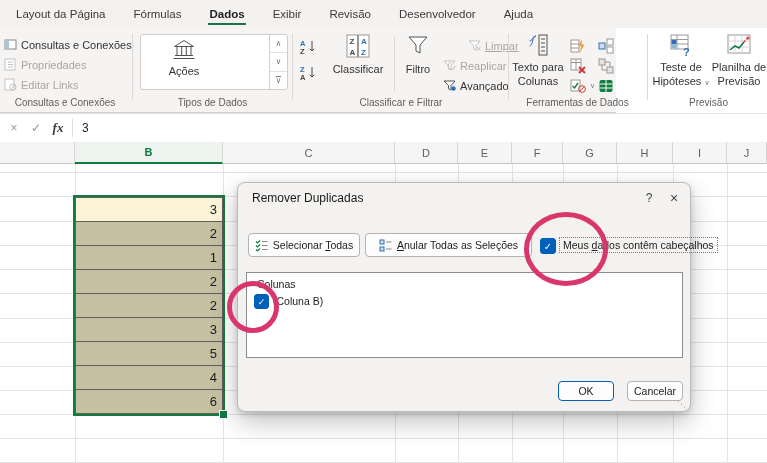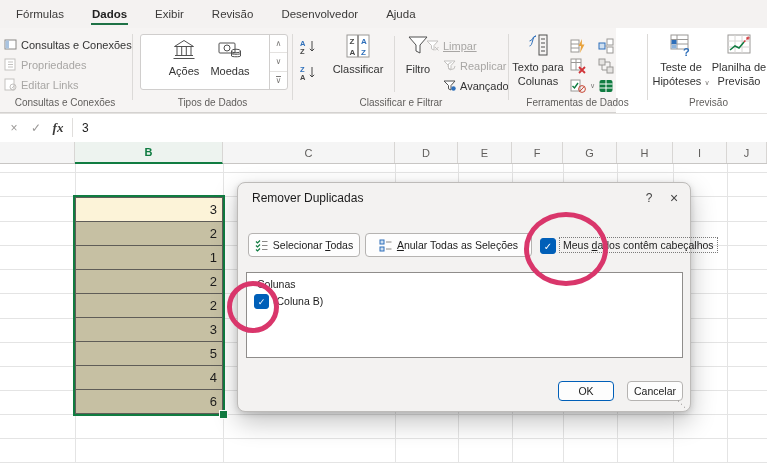--- a/index.html
+++ b/index.html
@@ -69,20 +69,23 @@
   #ring2{left:227px;top:281px;width:42px;height:42px;}
   svg text{font-family:"Liberation Sans",sans-serif;}
 </style>
 </head>
 <body>
 
 <div id="app">
 
   <div id="menubar">
     <div class="tab">
+        <span>Layout da Página</span>
+      </div>
+    <div class="tab">
         <span>Fórmulas</span>
       </div>
     <div class="tab active">
         <span>Dados</span>
       </div>
     <div class="tab">
         <span>Exibir</span>
       </div>
     <div class="tab">
         <span>Revisão</span>
@@ -130,30 +133,20 @@
               <path d="M2.5 9.5 L12 3.5 L21.5 9.5 Z"></path>
               <line x1="5" y1="10" x2="5" y2="18"></line>
               <line x1="9.7" y1="10" x2="9.7" y2="18"></line>
               <line x1="14.3" y1="10" x2="14.3" y2="18"></line>
               <line x1="19" y1="10" x2="19" y2="18"></line>
               <line x1="3" y1="18.5" x2="21" y2="18.5"></line>
               <line x1="1.5" y1="21.5" x2="22.5" y2="21.5"></line>
             </svg></span>
         <span class="cap">Ações</span>
       </div>
-      <div class="gal-item" style="left:62px;">
-        <span><svg width="26" height="26" viewBox="0 0 26 26" fill="none" stroke="#505050">
-              <rect x="2" y="6" width="16" height="10" rx="1"></rect>
-              <circle cx="10" cy="11" r="3"></circle>
-              <ellipse cx="19" cy="14" rx="4.5" ry="1.8"></ellipse>
-              <path d="M14.5 14 V19 C14.5 20 23.5 20 23.5 19 V14"></path>
-              <path d="M14.5 16.5 C14.5 17.5 23.5 17.5 23.5 16.5"></path>
-            </svg></span>
-        <span class="cap">Moedas</span>
-      </div>
       <div class="gal-scroll">
         <div>
             <span>∧</span>
           </div>
         <div>
             <span>∨</span>
           </div>
         <div class="more">
             <span>∨</span>
           </div>
@@ -187,21 +180,21 @@
           </svg></span>
       <span class="cap">Classificar</span>
     </div>
     <div class="rsep" style="left:394px;top:8px;height:56px;"></div>
     <div class="bigbtn" style="left:398px;width:40px;">
       <span><svg width="24" height="26" viewBox="0 0 24 26">
             <path d="M3 4 H21 L14 12 V20 L10 18 V12 Z" fill="#fff" stroke="#505050"></path>
           </svg></span>
       <span class="cap">Filtro</span>
     </div>
-    <div class="minirow disabled smallbtn" style="left:426px;top:9px;text-decoration:underline;">
+    <div class="minirow disabled smallbtn" style="left:468px;top:9px;text-decoration:underline;">
       <span><svg width="13" height="13">
             <path d="M1 2 H12 L8 6.5 V11 L5.5 9.8 V6.5 Z" fill="#fff" stroke="#c3c1bf"></path>
             <path d="M9 8 L12.5 11.5 M12.5 8 L9 11.5" stroke="#c3c1bf"></path>
           </svg></span>
       <span>Limpar</span>
     </div>
     <div class="minirow disabled smallbtn" style="left:443px;top:29px;">
       <span><svg width="13" height="13">
             <path d="M1 2 H12 L8 6.5 V11 L5.5 9.8 V6.5 Z" fill="#fff" stroke="#c3c1bf"></path>
             <path d="M12 7 A3.5 3.5 0 1 1 8.5 3.5" fill="none" stroke="#c3c1bf"></path>

